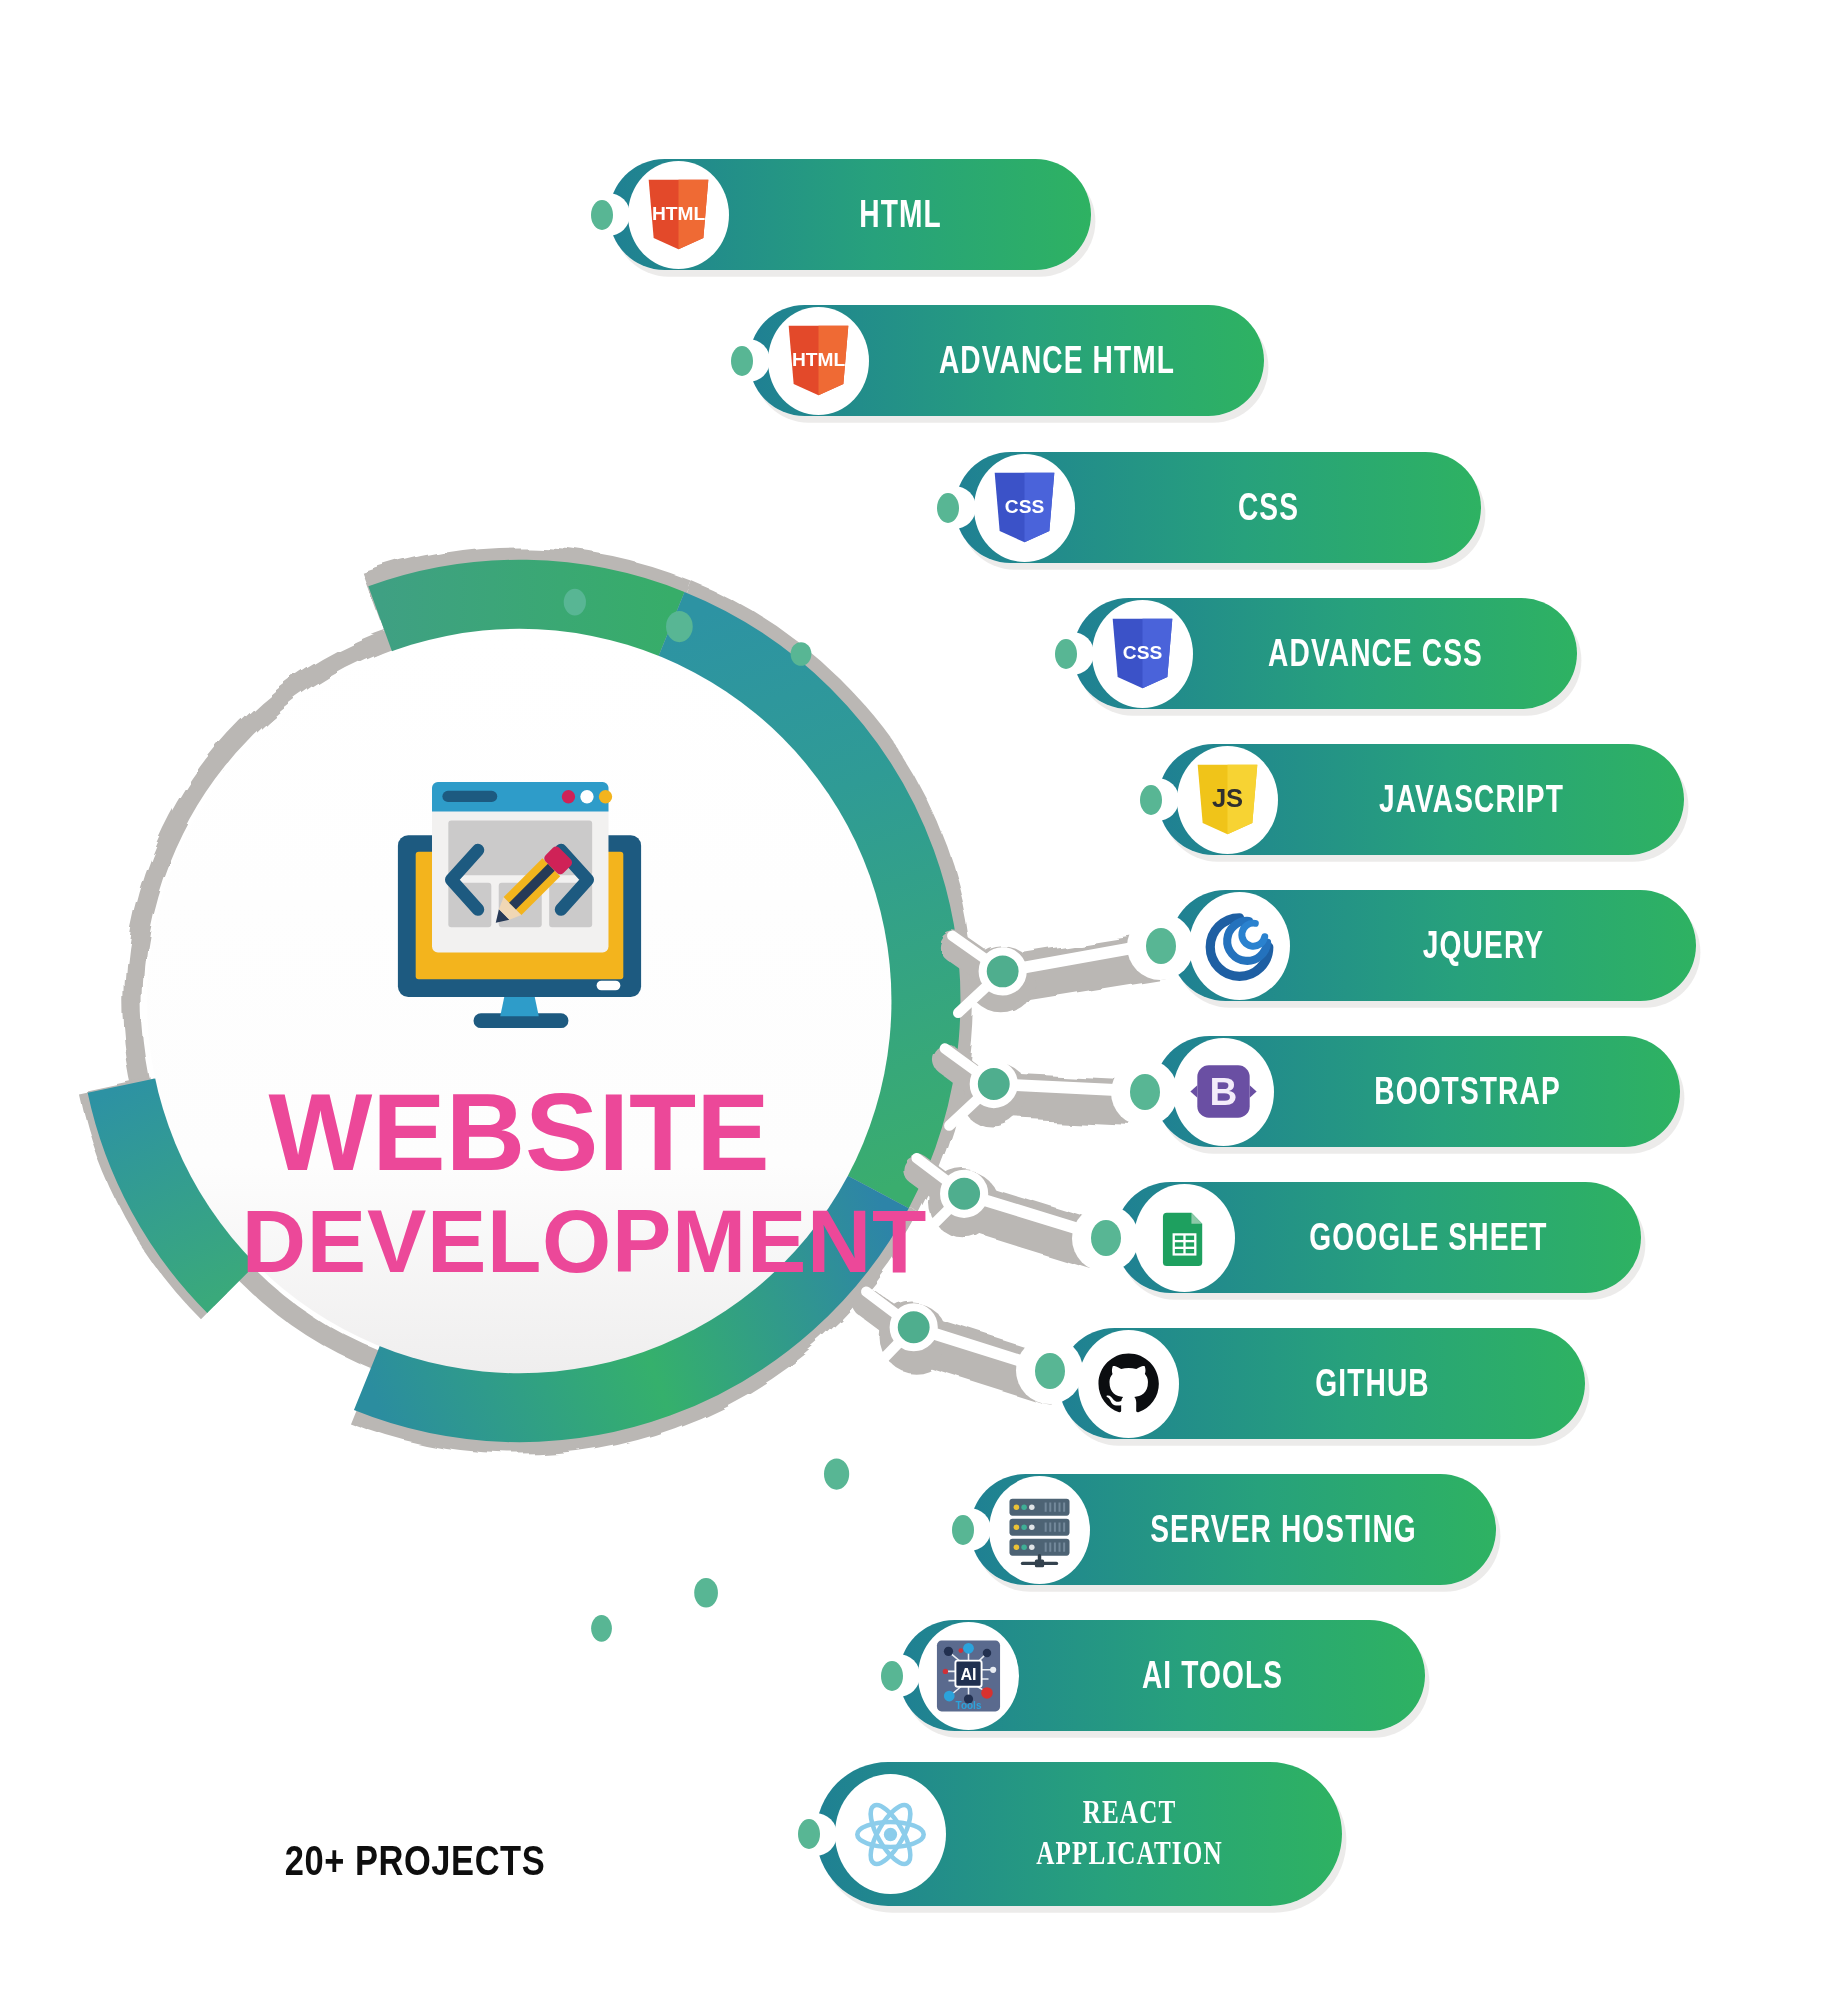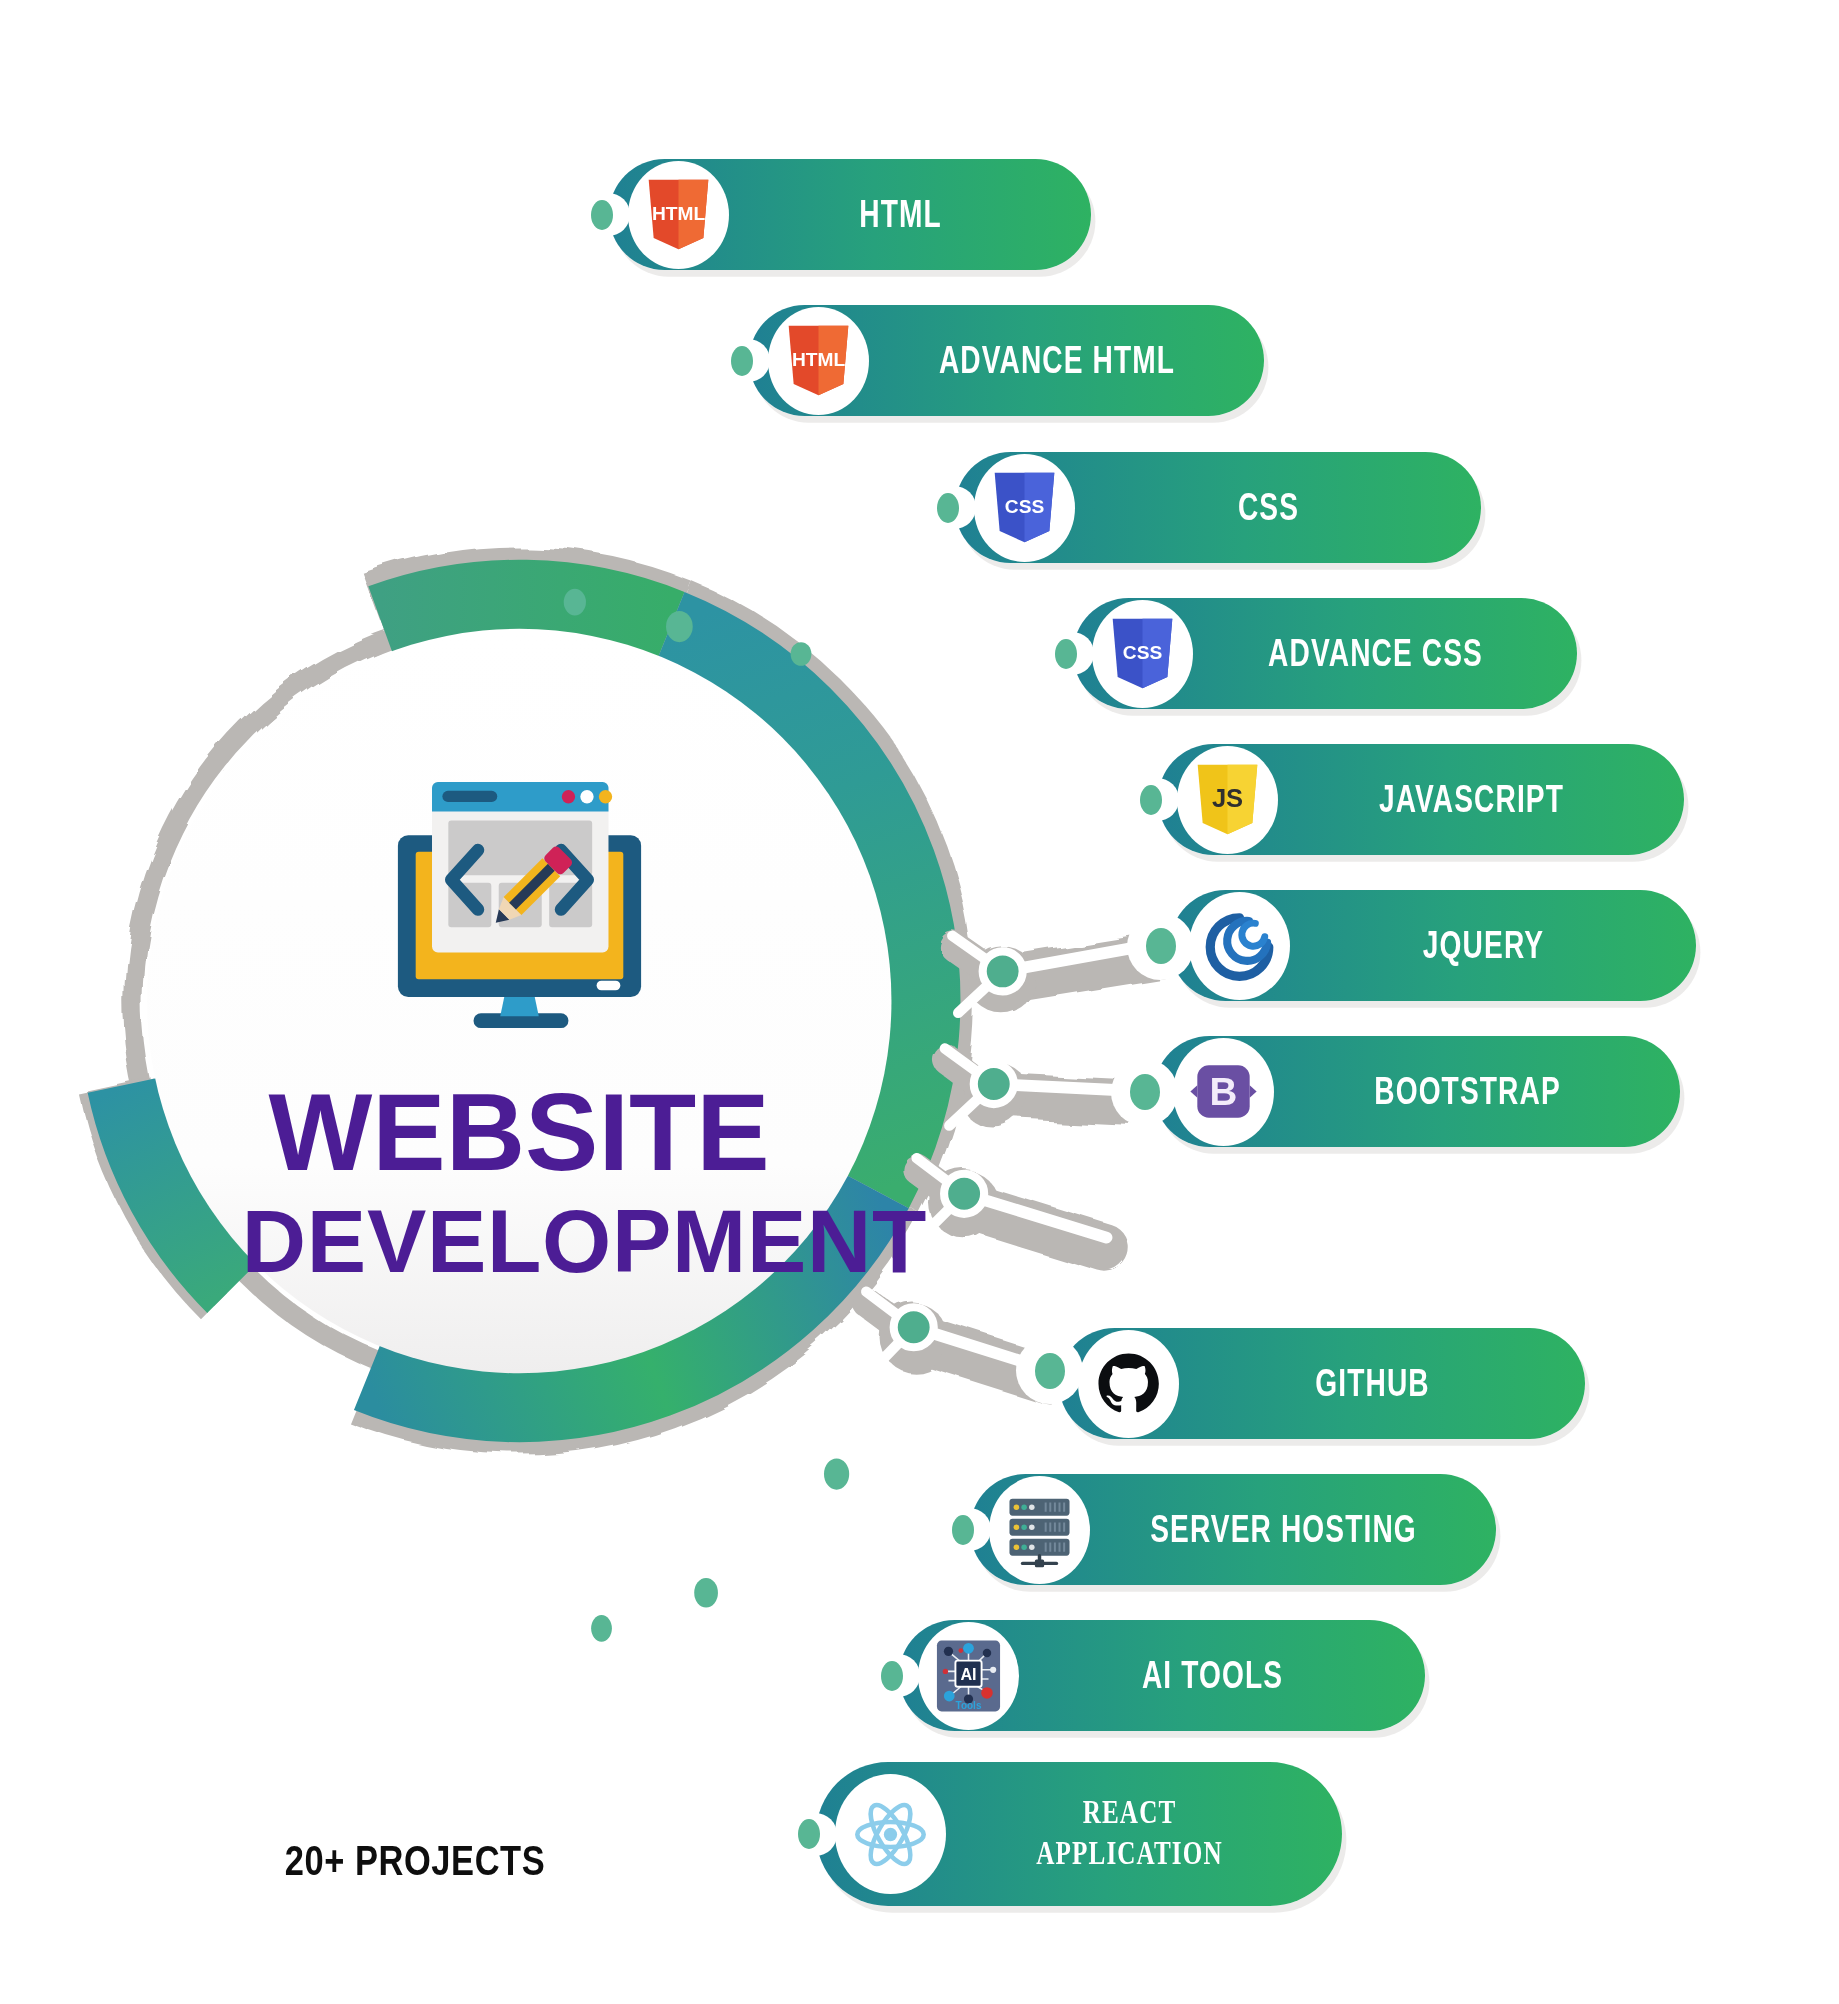--- a/index.html
+++ b/index.html
@@ -25,21 +25,21 @@
   
   .pill .notch{left:-22px;width:43px;height:43px;margin-top:-21.5px;}
   .pill .node-dot{left:-18.5px;width:22px;height:30px;margin-top:-15px;}
   
   .pill.linked .notch{left:-43px;width:67px;height:67px;margin-top:-33px;}
   .pill.linked .node-dot{left:-24px;width:30px;height:36px;margin-top:-18px;}
   .pill.gh .notch{margin-top:-47px;}
   .pill.gh .node-dot{margin-top:-31px;}
 
   
-  .hub-title{position:absolute;left:111px;top:1077px;width:816px;text-align:center;color:#4c1d95;}
+  .hub-title{position:absolute;left:111px;top:1077px;width:816px;text-align:center;color:#ec4899;}
   .hub-title .t1{font-size:110px;font-weight:bold;letter-spacing:0px;line-height:1;}
   .hub-title .t2{font-size:89px;font-weight:bold;letter-spacing:0.7px;line-height:1;margin-top:10.4px;text-align:right;}
 
   .projects{position:absolute;left:222px;top:1837px;width:386px;text-align:center;
             font-size:42px;font-weight:bold;color:#0e0e0e;transform:scaleX(.82);transform-origin:center;
             letter-spacing:0.7px;}
 
   .icon-label{font-family:"Liberation Sans","DejaVu Sans",sans-serif;}
 </style>
 </head>
@@ -268,20 +268,37 @@
       <svg width="77" height="77" viewBox="-50 -50 100 100">
         <rect x="-34" y="-34" width="68" height="68" rx="15" fill="#6a4fa3"></rect>
         <polygon points="-34,-8 -43,0 -34,8" fill="#6a4fa3"></polygon>
         <polygon points="34,-8 43,0 34,8" fill="#6a4fa3"></polygon>
         <text class="icon-label" x="0" y="17" text-anchor="middle" font-size="50" font-weight="bold" fill="#f3ecfa">B</text>
       </svg>
     </span>
     <span class="label">BOOTSTRAP</span>
   </div>
 
+  <div class="pill linked" style="left:1115px;top:1182px;width:526px;height:111px;">
+    <span class="notch"></span>
+    <span class="node-dot"></span>
+    <span class="icon-wrap">
+      <svg width="77" height="77" viewBox="-50 -50 100 100">
+        <path d="M -23 -32 h 32 l 14 14 v 50 a 5 5 0 0 1 -5 5 h -41 a 5 5 0 0 1 -5 -5 v -59 a 5 5 0 0 1 5 -5 Z" fill="#1ea05f"></path>
+        <polygon points="9,-32 23,-18 9,-18" fill="#8cc9a8"></polygon>
+        <g stroke="#ffffff" stroke-width="3" fill="none">
+          <rect x="-14" y="-4" width="28" height="26"></rect>
+          <line x1="-14" y1="4.7" x2="14" y2="4.7"></line>
+          <line x1="-14" y1="13.4" x2="14" y2="13.4"></line>
+          <line x1="0" y1="-4" x2="0" y2="22"></line>
+        </g>
+      </svg>
+    </span>
+    <span class="label">GOOGLE SHEET</span>
+  </div>
 
   <div class="pill linked gh" style="left:1059px;top:1328px;width:526px;height:111px;">
     <span class="notch"></span>
     <span class="node-dot"></span>
     <span class="icon-wrap">
       <svg width="77" height="77" viewBox="-50 -50 100 100">
         <path transform="translate(-39,-39) scale(4.9)" fill="#0b0d10" d="M8 0C3.58 0 0 3.58 0 8c0 3.54 2.29 6.53 5.47 7.59.4.07.55-.17.55-.38 0-.19-.01-.82-.01-1.49-2.01.37-2.53-.49-2.69-.94-.09-.23-.48-.94-.82-1.13-.28-.15-.68-.52-.01-.53.63-.01 1.08.58 1.23.82.72 1.21 1.87.87 2.33.66.07-.52.28-.87.51-1.07-1.78-.2-3.64-.89-3.64-3.95 0-.87.31-1.59.82-2.15-.08-.2-.36-1.02.08-2.12 0 0 .67-.21 2.2.82.64-.18 1.32-.27 2-.27.68 0 1.36.09 2 .27 1.53-1.04 2.2-.82 2.2-.82.44 1.1.16 1.92.08 2.12.51.56.82 1.27.82 2.15 0 3.07-1.87 3.75-3.65 3.95.29.25.54.73.54 1.48 0 1.07-.01 1.93-.01 2.2 0 .21.15.46.55.38A8.012 8.012 0 0 0 16 8c0-4.42-3.58-8-8-8z"></path>
       </svg>
     </span>
     <span class="label">GITHUB</span>

